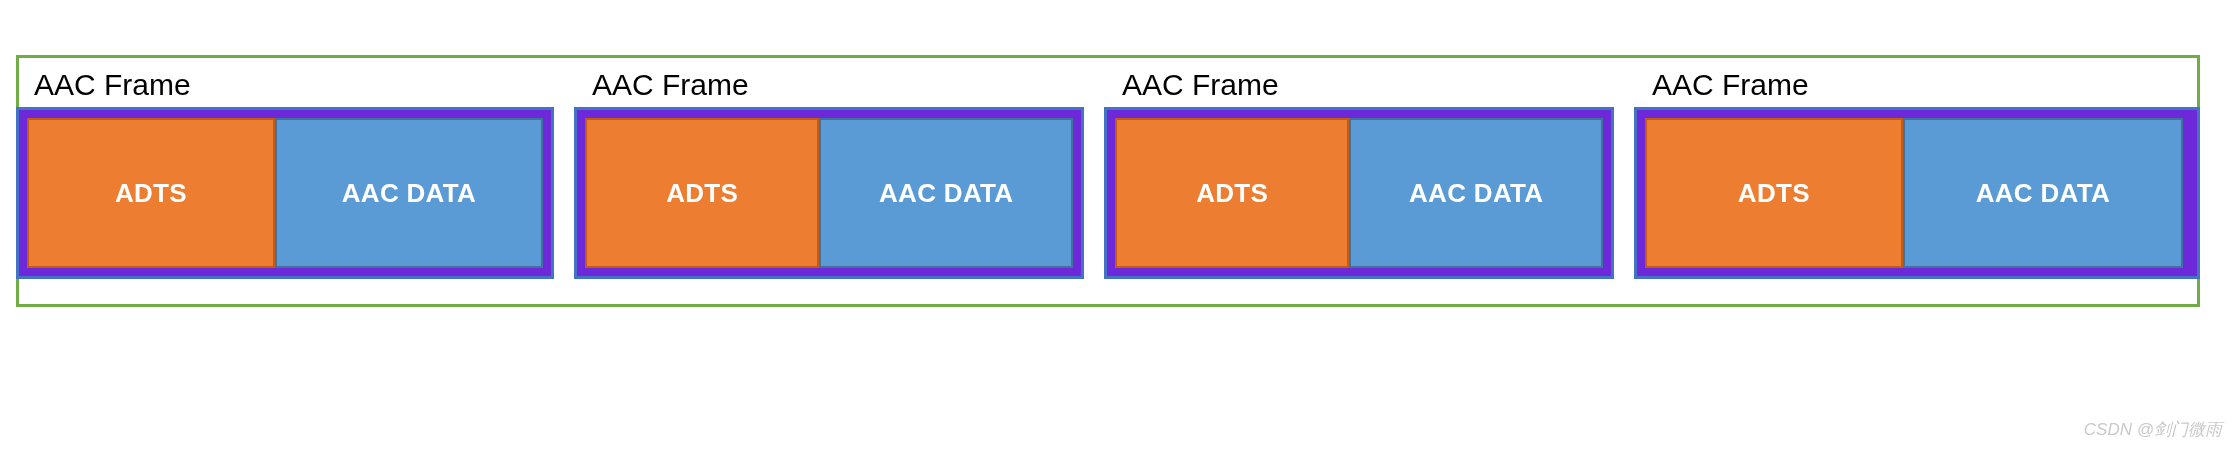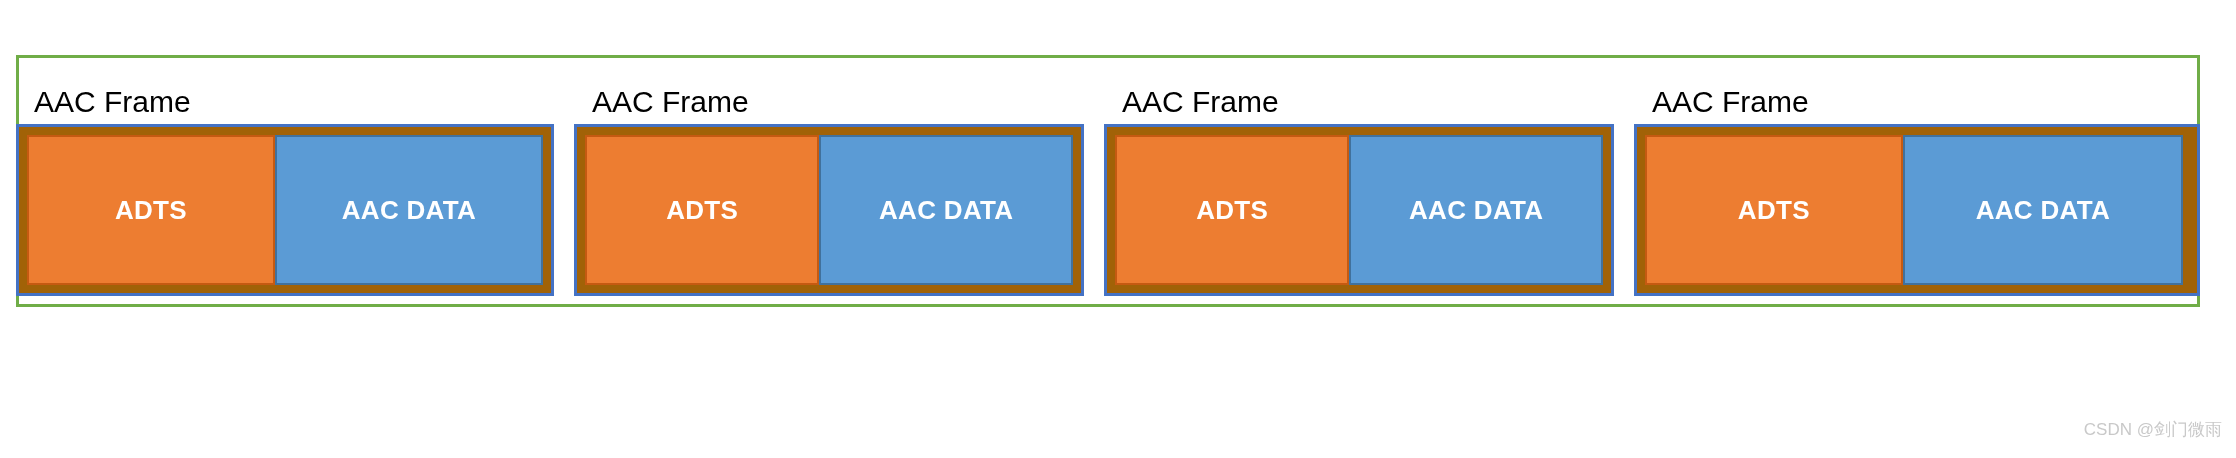--- a/index.html
+++ b/index.html
@@ -39,21 +39,21 @@
     height: 252px;
     border: 3px solid #70AD47;
     box-sizing: border-box;
     background: #ffffff;
   }
 
   
   .frames-row {
     position: absolute;
     left: 16px;
-    top: 70px;
+    top: 53px;
     width: 2168px;
     height: 252px;
     box-sizing: border-box;
   }
 
   .frame {
     position: absolute;
     top: 0;
     height: 252px;
   }
@@ -69,21 +69,21 @@
   }
 
   .frame-box {
     position: absolute;
     left: 0;
     top: 54px;
     right: 0;
     height: 172px;
     border: 3px solid #4472C4;
     box-sizing: border-box;
-    background: #a16207;
+    background: #6d28d9;
   }
 
   .blocks {
     position: absolute;
     left: 8px;
     top: 8px;
     right: 8px;
     bottom: 8px;
     display: flex;
     align-items: stretch;
@@ -114,20 +114,21 @@
 
   
   .watermark {
     position: absolute;
     right: 14px;
     top: 420px;
     font-size: 17px;
     line-height: 20px;
     color: #c9c9c9;
     white-space: nowrap;
+    font-style: italic;
   }
 </style>
 </head>
 <body>
 
 <div id="canvas">
 
 
   <div class="stream-box"></div>
 

